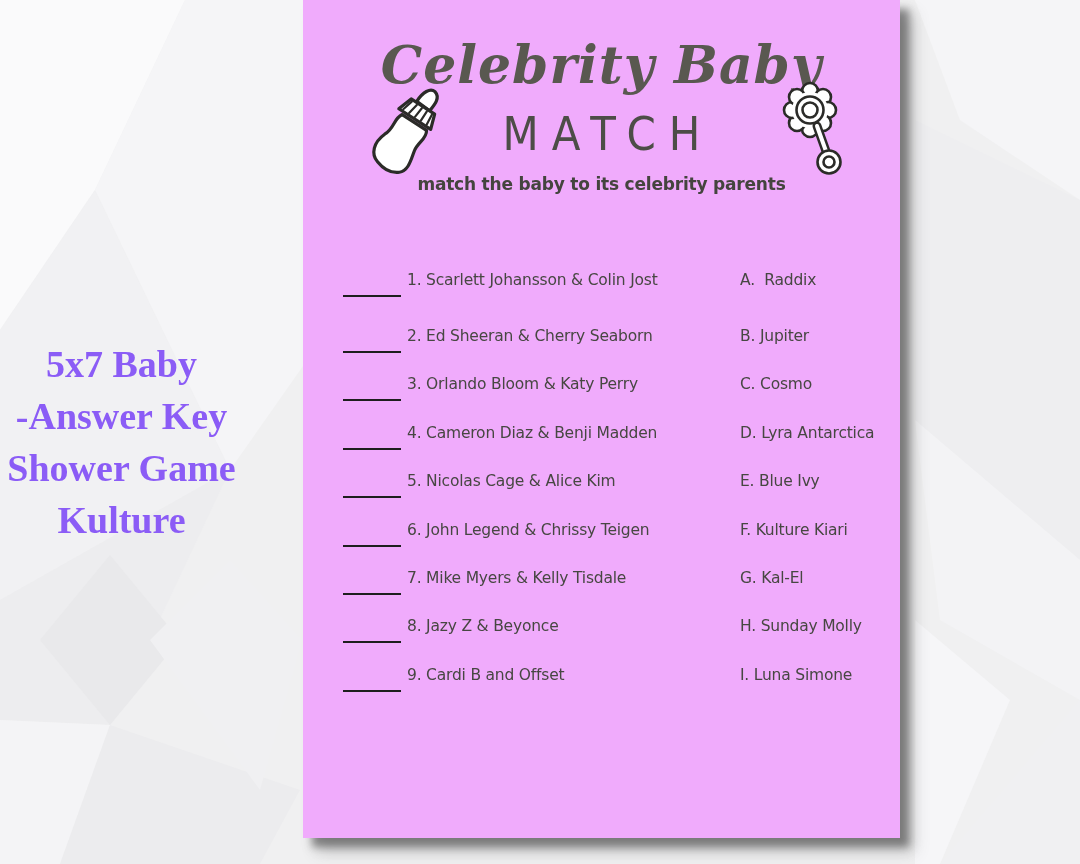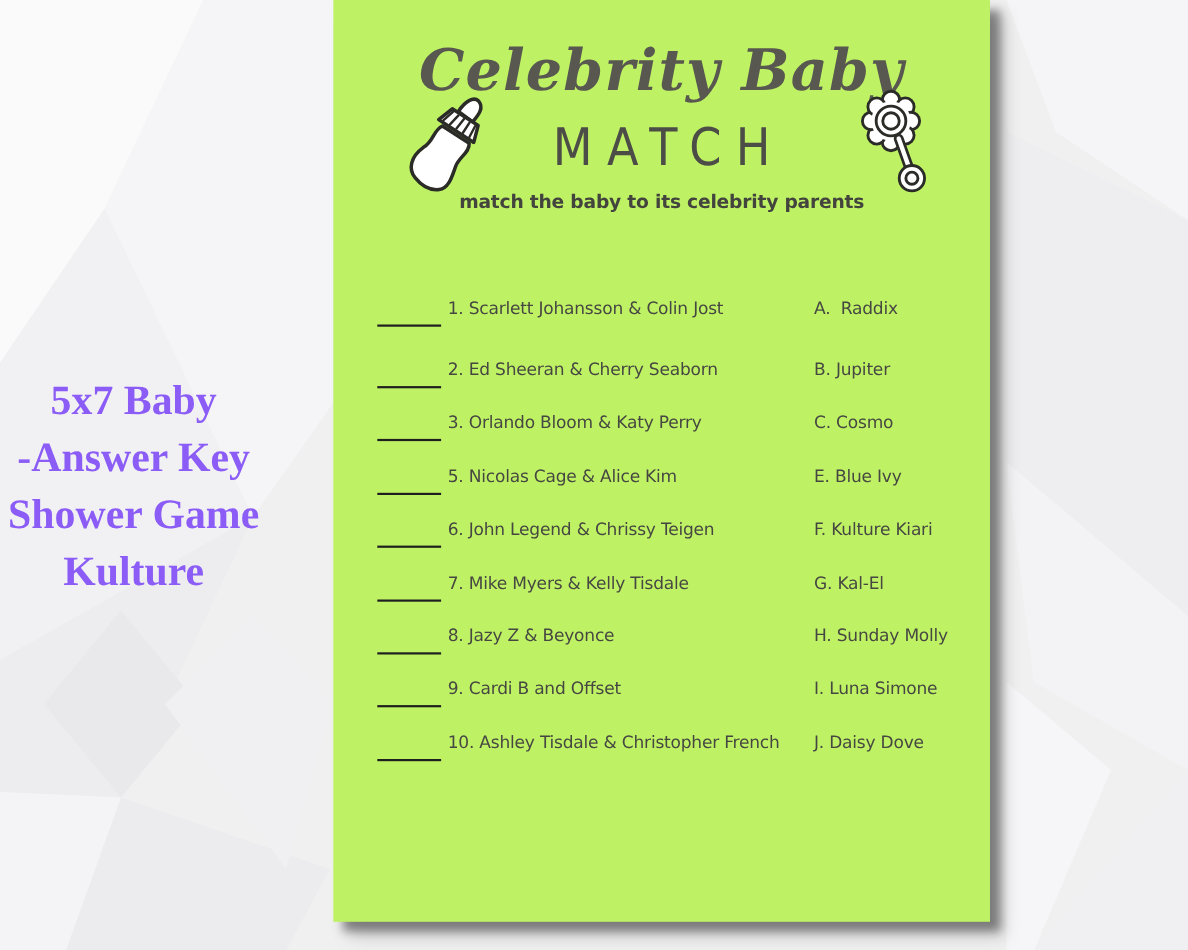--- a/index.html
+++ b/index.html
@@ -13,21 +13,21 @@
   
   .caption{
     position:absolute;left:0;top:338px;width:243px;z-index:2;
     text-align:center;color:#8b5cf6;
     font-family:"Liberation Serif","DejaVu Serif",serif;
     font-weight:700;font-size:38px;line-height:52px;
   }
   
   .card{
     position:absolute;left:303px;top:0;width:597px;height:838px;z-index:1;
-    background:#bef264;
+    background:#f0abfc;
     box-shadow:9px 9px 8px rgba(60,60,60,.55), 14px 14px 14px rgba(90,90,90,.28);
   }
   .title-script{
     position:absolute;left:0;top:34px;width:100%;text-align:center;
     font-family:"DejaVu Serif",serif;font-style:italic;font-weight:700;
     font-size:52px;color:#595850;letter-spacing:1px;
   }
   .title-match{
     position:absolute;left:0;top:106px;width:100%;text-align:center;
     font-size:42px;font-weight:400;color:#4d4d47;
@@ -140,20 +140,25 @@
     <span class="q">2. Ed Sheeran &amp; Cherry Seaborn</span>
     <span class="a">B. Jupiter</span>
   </div>
 
   <div class="row">
     <span class="blank"></span>
     <span class="q">3. Orlando Bloom &amp; Katy Perry</span>
     <span class="a">C. Cosmo</span>
   </div>
 
+  <div class="row">
+    <span class="blank"></span>
+    <span class="q">4. Cameron Diaz &amp; Benji Madden</span>
+    <span class="a">D. Lyra Antarctica</span>
+  </div>
 
   <div class="row">
     <span class="blank"></span>
     <span class="q">5. Nicolas Cage &amp; Alice Kim</span>
     <span class="a">E. Blue Ivy</span>
   </div>
 
   <div class="row">
     <span class="blank"></span>
     <span class="q">6. John Legend &amp; Chrissy Teigen</span>
@@ -171,19 +176,14 @@
     <span class="q">8. Jazy Z &amp; Beyonce</span>
     <span class="a">H. Sunday Molly</span>
   </div>
 
   <div class="row">
     <span class="blank"></span>
     <span class="q">9. Cardi B and Offset</span>
     <span class="a">I. Luna Simone</span>
   </div>
 
-  <div class="row">
-    <span class="blank"></span>
-    <span class="q">10. Ashley Tisdale &amp; Christopher French</span>
-    <span class="a">J. Daisy Dove</span>
-  </div>
 </div>
 </div>
 
 </body></html>

